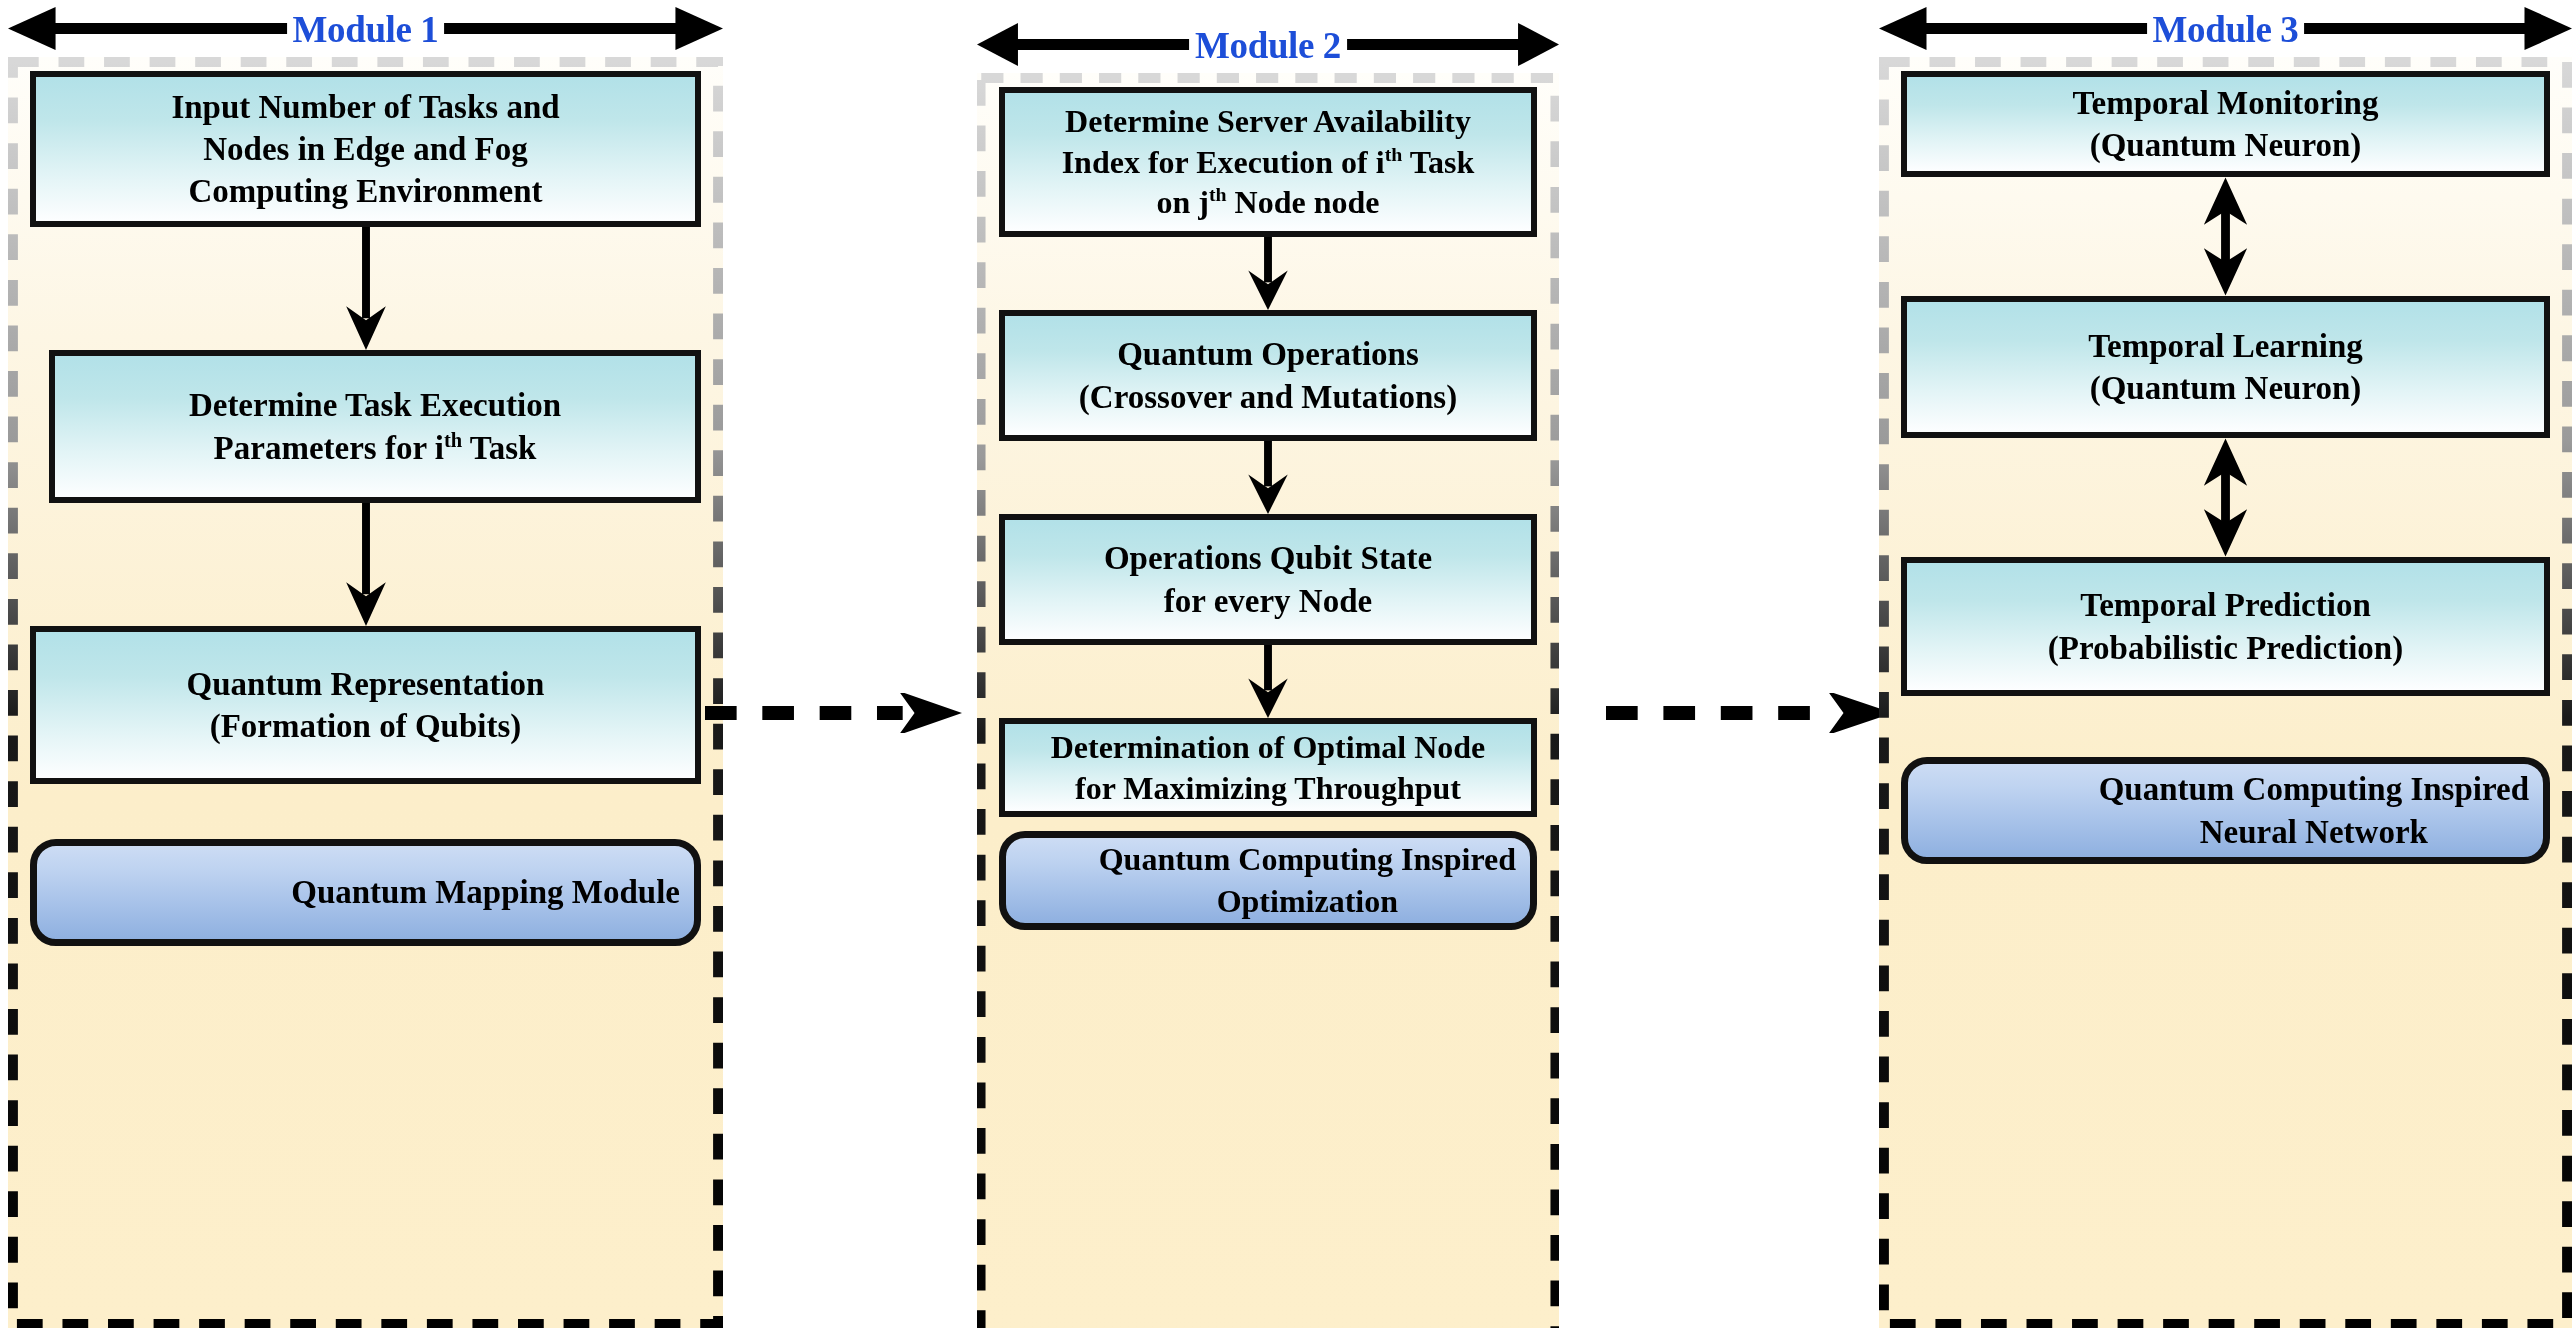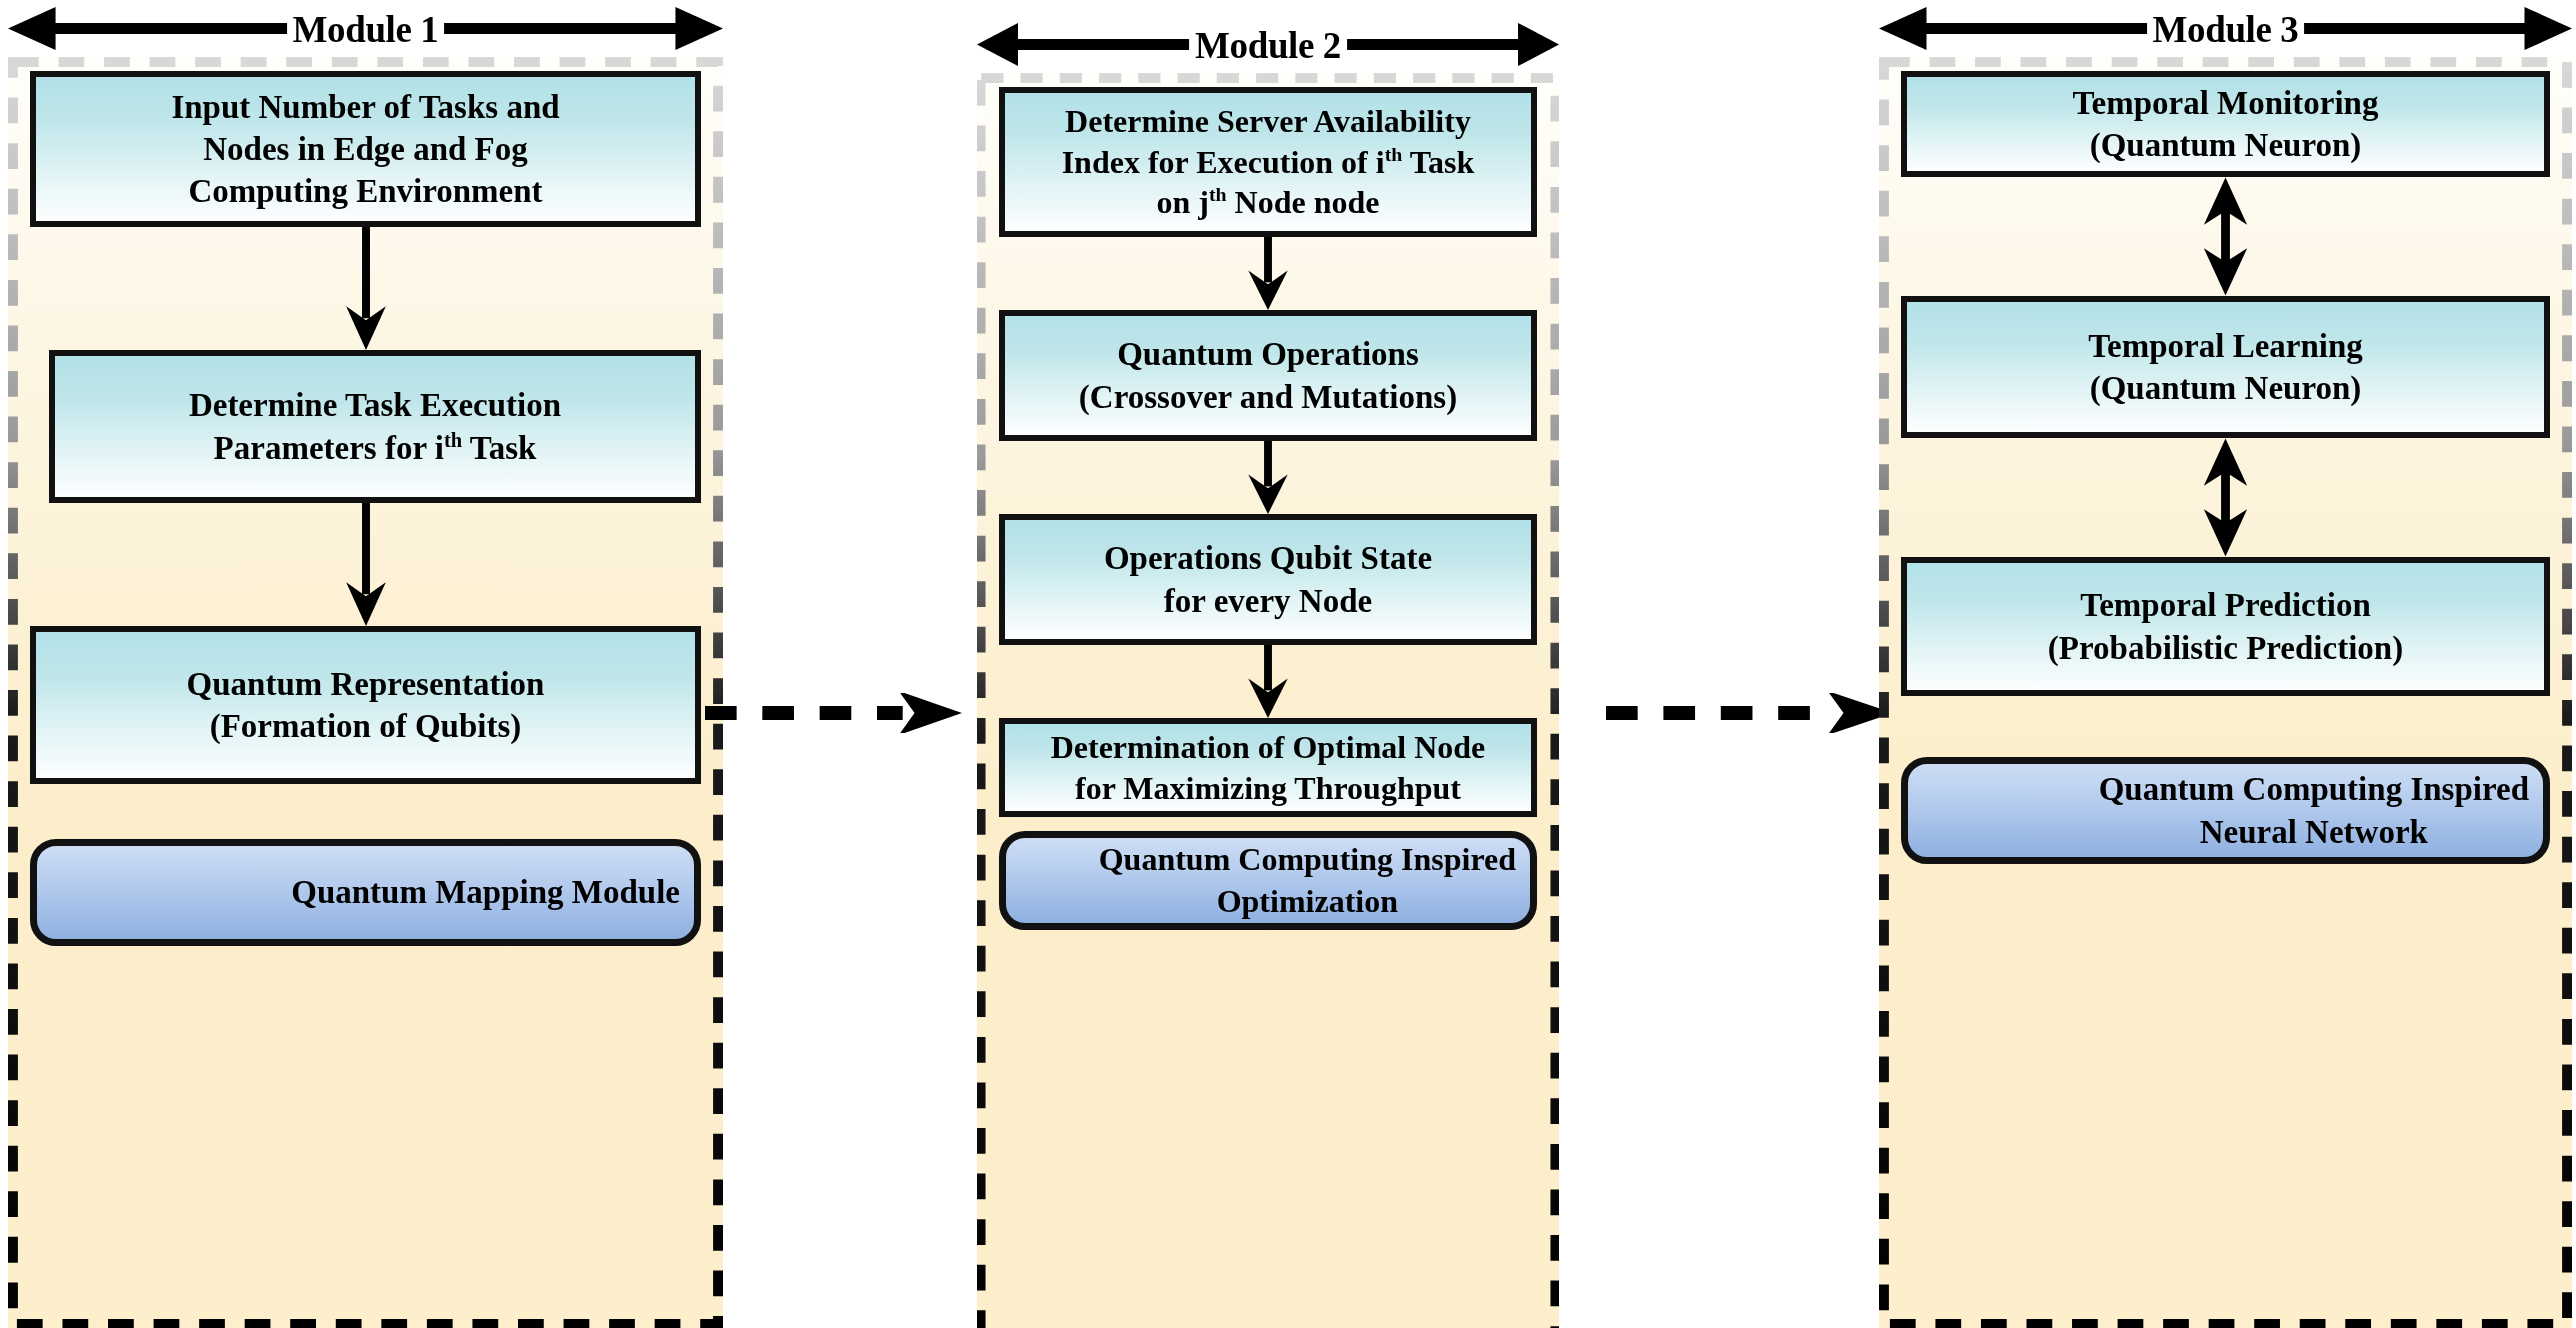--- a/index.html
+++ b/index.html
@@ -20,21 +20,21 @@
   
   .module-header {
     position: absolute; top: 0; left: 0; width: 100%; height: 57px;
   }
   .module-header svg { position: absolute; top: 0; left: 0; width: 100%; height: 57px; }
   .module-header .mh-label {
     position: absolute; top: 50%; left: 50%;
     transform: translate(-50%, -50%);
     background: #ffffff;
     padding: 0 6px;
-    font-size: 37px; font-weight: bold; color: #000000;
+    font-size: 37px; font-weight: bold; color: #1d4ed8;
     white-space: nowrap; line-height: 1;
     letter-spacing: -0.4px;
   }
 
   
   .module-box {
     position: absolute; left: 0; top: 57px; width: 100%; bottom: 0;
     background: linear-gradient(to bottom, #fffefa 0%, #fdf6e4 22%, #fceeca 58%, #fdefcb 100%);
     padding: 14px 22px 22px 22px;
     display: flex; flex-direction: column;

